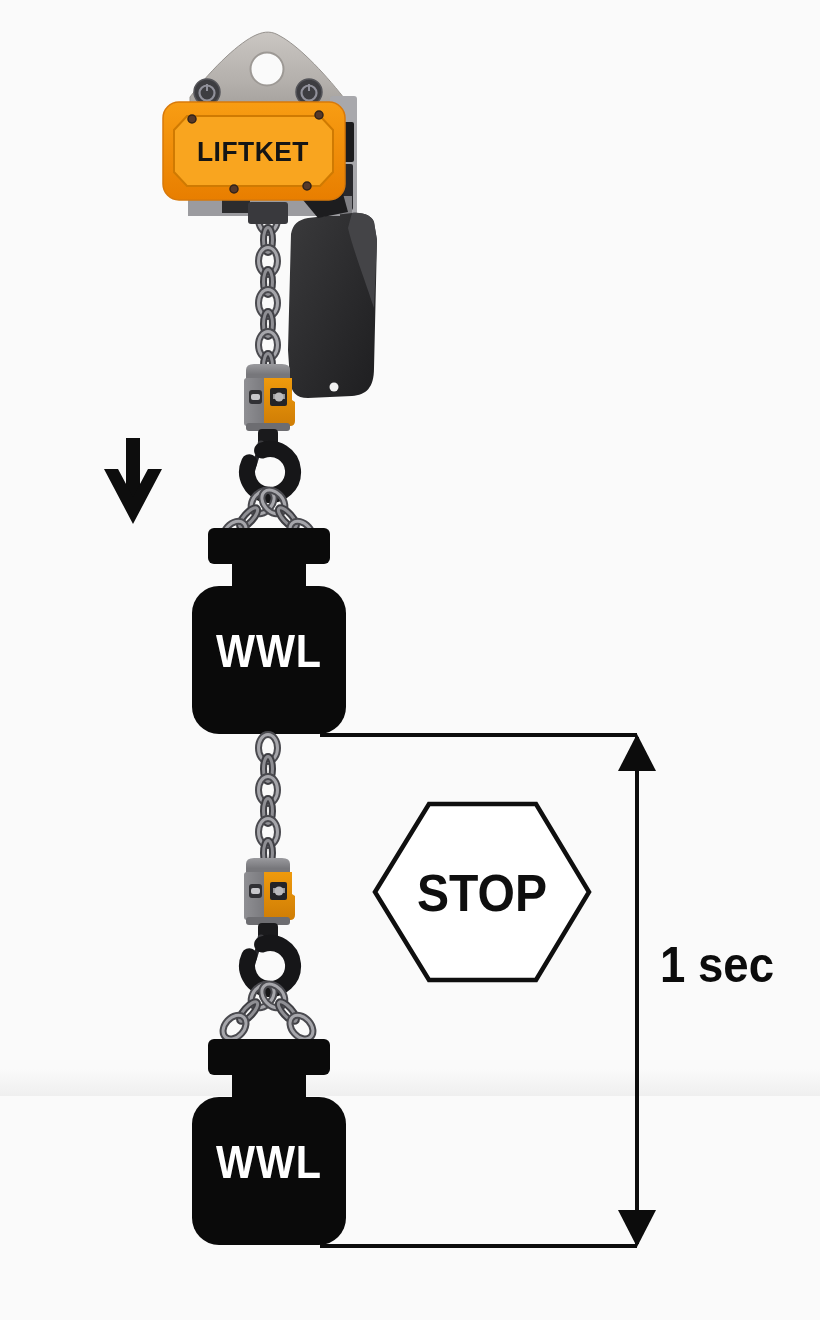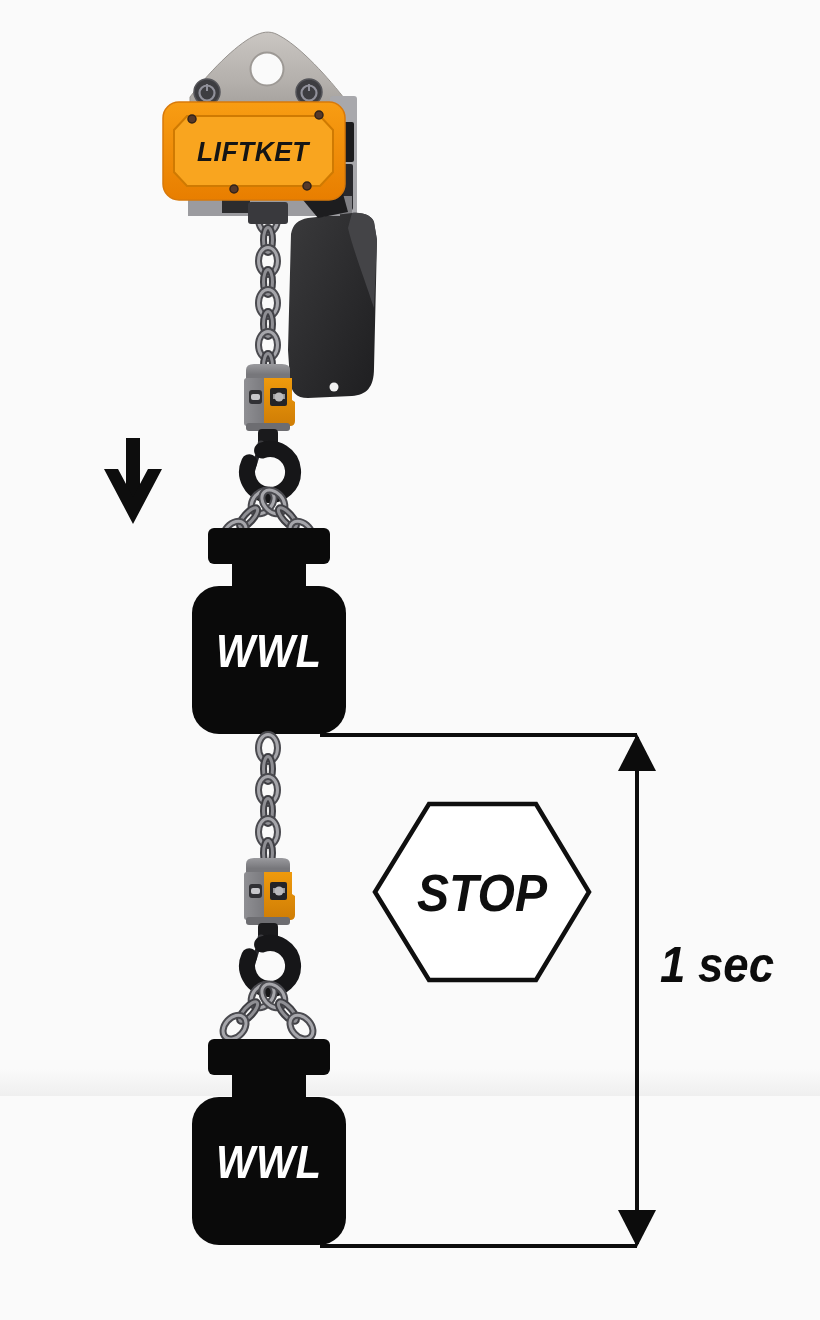--- a/index.html
+++ b/index.html
@@ -9,21 +9,20 @@
     height: 1320px;
     background: #fafafa;
     font-family: "Liberation Sans", sans-serif;
     overflow: hidden;
   }
   .stage {
     position: relative;
     width: 820px;
     height: 1096px;
     background: linear-gradient(#fafafa 0%, #fafafa 97.5%, #efefef 100%);
-    font-style: italic;
   }
   svg { display: block; }
   text { font-family: "Liberation Sans", "DejaVu Sans", sans-serif; }
   .brand-text   { font-size: 27px; font-weight: 900; letter-spacing: 0.5px; fill: #151515; }
   .load-text    { font-size: 46px; font-weight: 700; letter-spacing: 1px; fill: #ffffff; }
   .stop-text    { font-size: 52px; font-weight: 700; fill: #0f0f0f; }
   .duration-text{ font-size: 50px; font-weight: 700; fill: #0c0c0c; }
 </style>
 </head>
 <body>

